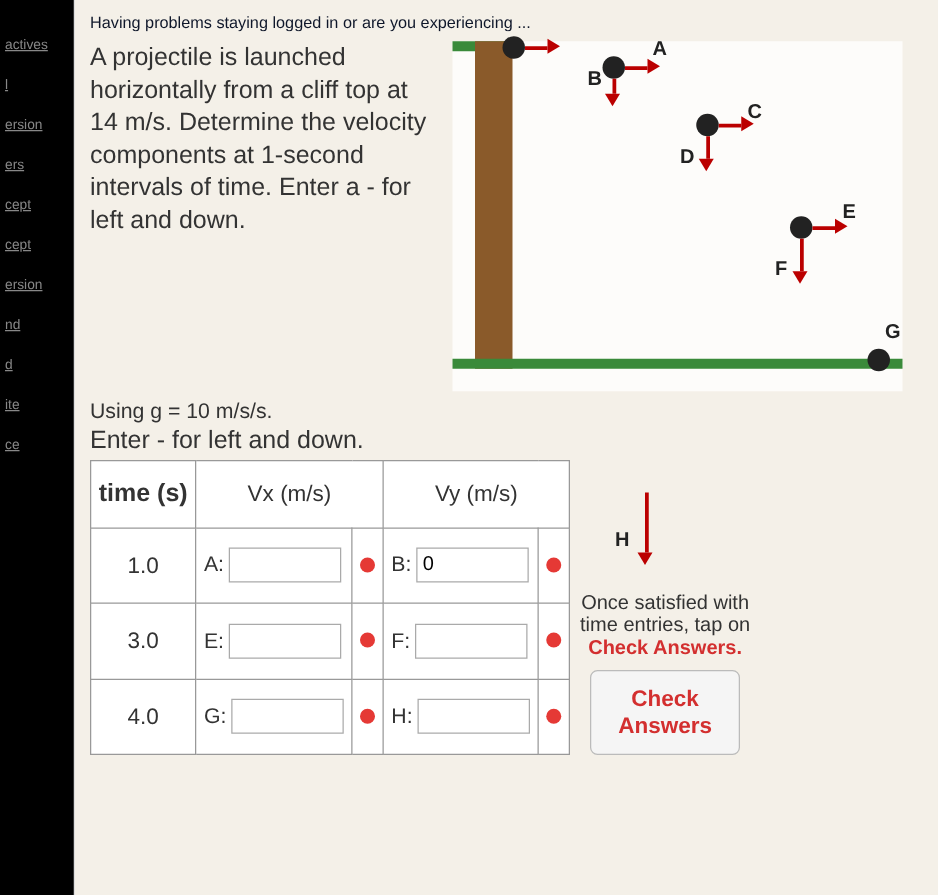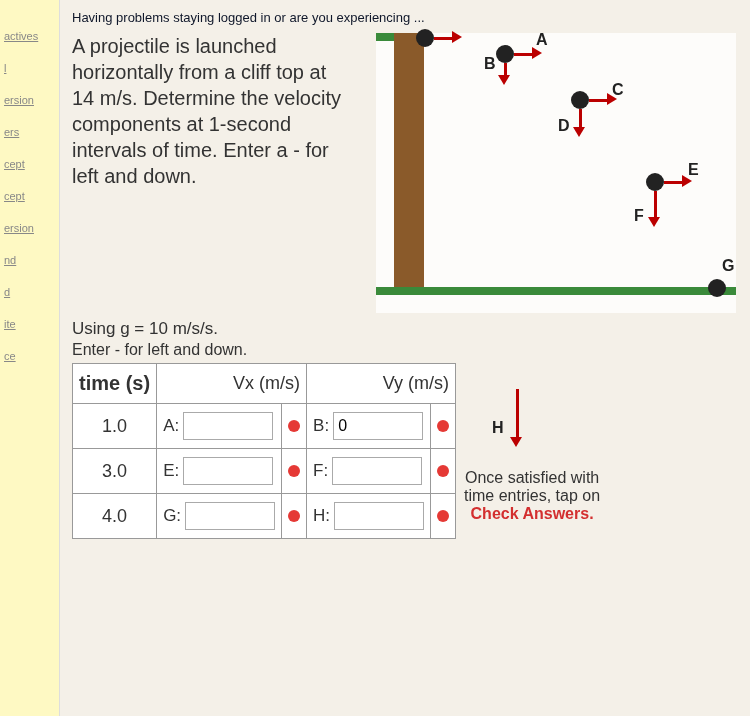--- a/index.html
+++ b/index.html
@@ -10,60 +10,60 @@
   height: 716px;
   overflow: hidden;
   position: relative;
   color: #333;
 }
 .sidebar {
   position: absolute;
   left: 0; top: 0;
   width: 60px;
   height: 716px;
-  background: #fef9c3;
+  background: #000000;
   border-right: 1px solid #ddd;
   font-size: 11px;
   padding-top: 20px;
 }
 .sidebar a {
   display: block;
   color: #888;
   text-decoration: underline;
   padding: 10px 4px;
   word-wrap: break-word;
   cursor: pointer;
 }
 .main {
   position: absolute;
   left: 60px; top: 0;
   width: 690px;
   height: 716px;
   padding: 10px 12px;
 }
 .topmsg { color: #0f172a; font-size: 13px; margin-bottom: 8px; overflow:hidden; white-space:nowrap;}
-.qrow { display:flex; gap:24px; }
+.qrow { display:flex; gap:10px; }
 .qtext { width: 280px; font-size: 20px; line-height:1.3; color:#333; }
 .diagram { width: 360px; height: 280px; position:relative; background:#fdfcfa; }
 .cliff-wall { position:absolute; left:18px; top:0; width:30px; height:262px; background:#8a5a2a; }
 .cliff-top { position:absolute; left:0; top:0; width:48px; height:8px; background:#3a8a3a; }
 .ground { position:absolute; left:0; bottom:18px; width:360px; height:8px; background:#3a8a3a; }
 .ball { position:absolute; width:18px; height:18px; border-radius:50%; background:#222; }
 .lbl { position:absolute; font-weight:bold; font-size:16px; color:#222; }
 .arr-r { position:absolute; border-top:6px solid transparent; border-bottom:6px solid transparent; border-left:10px solid #b00; }
 .arr-d { position:absolute; border-left:6px solid transparent; border-right:6px solid transparent; border-top:10px solid #b00; }
 .arr-stem-r { position:absolute; height:3px; background:#b00;}
 .arr-stem-d { position:absolute; width:3px; background:#b00;}
 
 .instr { margin-top:6px; font-size:17px; }
-.instr .sub{ font-size:16px; margin-top:2px;}
+.instr .sub{ font-size:20px; margin-top:2px;}
 .lower { display:flex; gap:6px; margin-top:4px; }
 .tbl { border-collapse: collapse; background:#fff; }
 .tbl th, .tbl td { border:1px solid #999; padding:8px 6px; font-size:18px; text-align:center; vertical-align:middle; }
-.tbl th { font-weight:normal;text-align:right; }
+.tbl th { font-weight:normal; }
 .tbl .time-hdr { font-weight:bold; font-size:20px;}
 .cellwrap { display:flex; align-items:center; gap:4px; }
 .taglbl { font-size:17px; }
 .tbl input[type=text] {
   width:90px; height:28px; font-size:16px; padding:2px 4px;
   border:1px solid #aaa; background:#fff;
 }
 .dot { width:12px;height:12px;border-radius:50%;background:#e53935; display:inline-block;}
 .right-col { width:140px; font-size:16px; text-align:center; color:#333; padding-top:56px;}
 .right-col .hbox{ margin-bottom:10px; position:relative; height:40px;}
@@ -206,15 +206,16 @@
     <div class="right-col">
       <div class="hbox">
         <span class="lbl" style="position:absolute; left:30px; top:0;">H</span>
         <div class="arr-stem-d" style="position:absolute; left:54px; top:-30px; height:48px;"></div>
         <div class="arr-d" style="position:absolute; left:48px; top:18px;"></div>
       </div>
       <div class="msg">
         <span>Once satisfied with time entries, tap on</span>
         <span class="red">Check Answers.</span>
       </div>
+      <div class="checkbtn">Check Answers</div>
     </div>
   </div>
 </div>
 
 </body></html>

